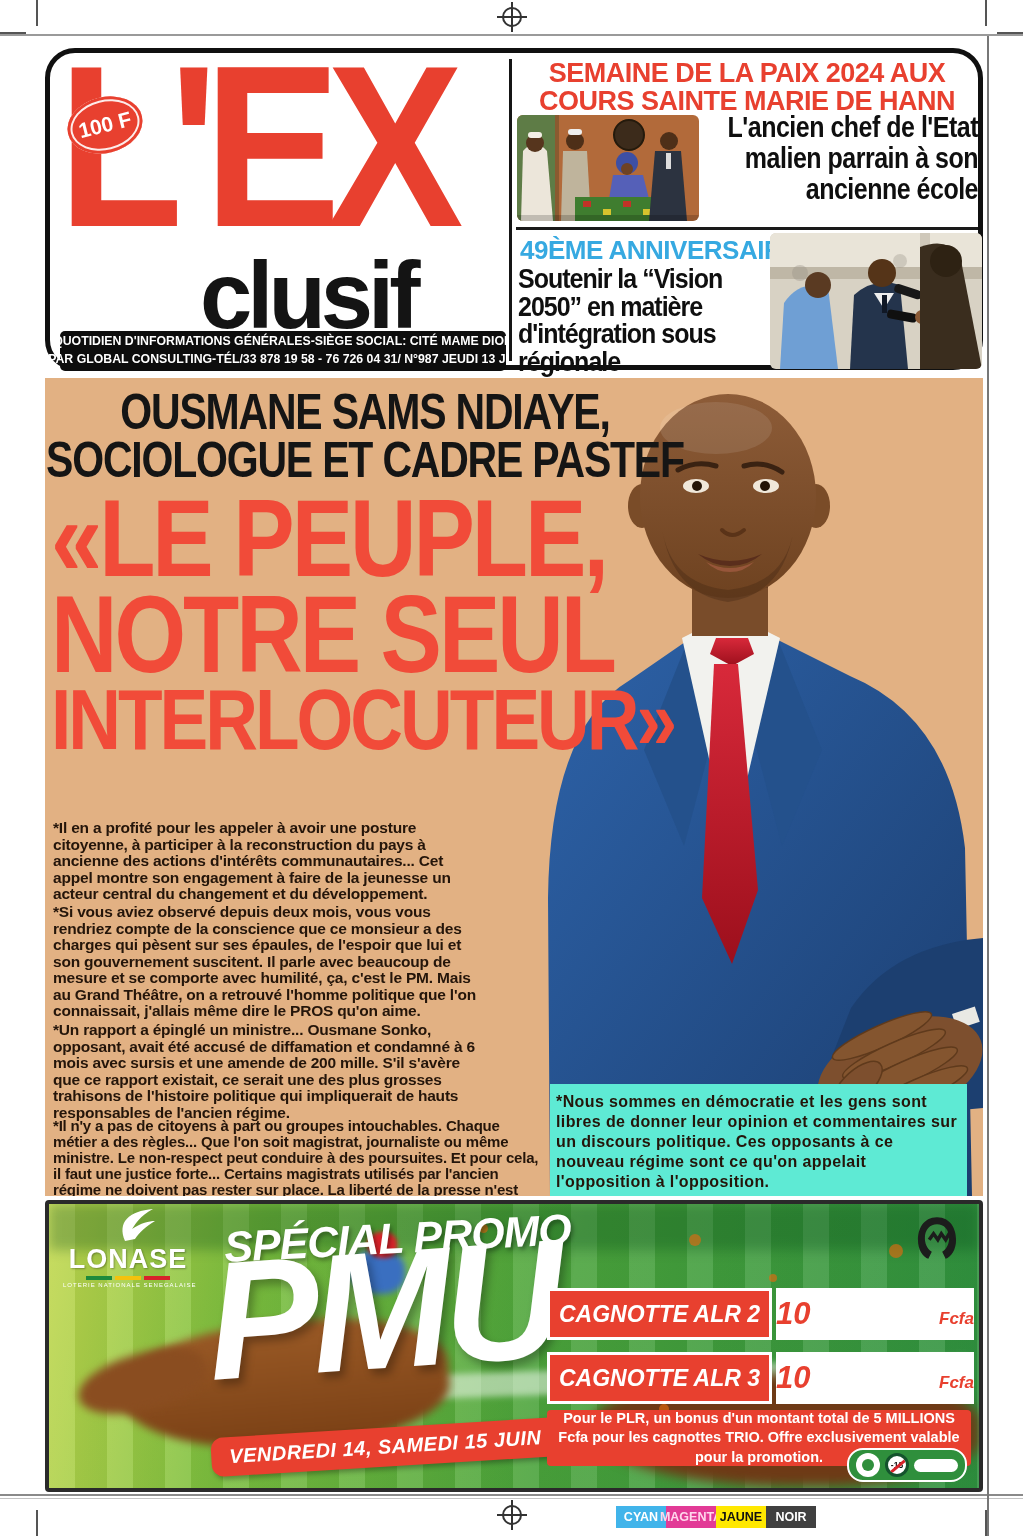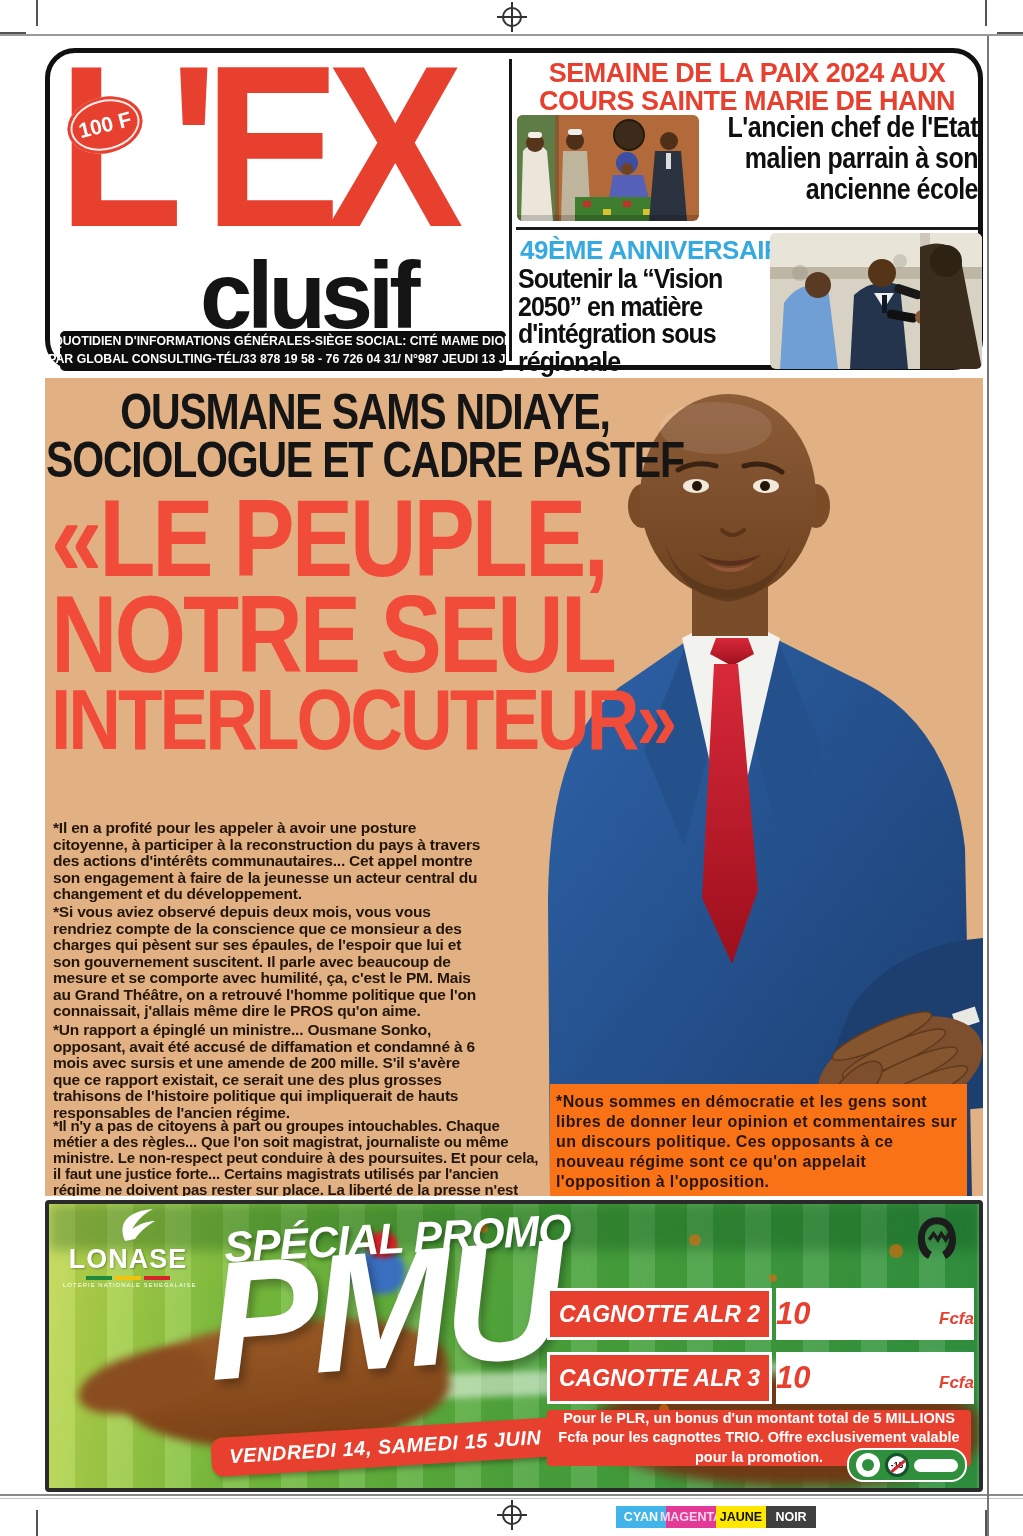--- a/index.html
+++ b/index.html
@@ -43,21 +43,21 @@
 
   
   .mainstory{position:absolute;left:45px;top:378px;width:938px;height:818px;background:#e2b183;overflow:hidden;}
   .man-photo{position:absolute;left:385px;top:0;width:553px;height:818px;}
   .main-kicker{position:absolute;left:0;width:640px;text-align:center;color:#151515;font-weight:900;
                font-size:41px;letter-spacing:-1.2px;line-height:1;transform:scaleY(1.22);transform-origin:top center;white-space:nowrap;}
   .quote{position:absolute;left:6px;color:#f14b39;font-weight:900;line-height:1;letter-spacing:-3px;
          transform:scaleY(1.18);transform-origin:top left;white-space:nowrap;}
   .bodypar{position:absolute;left:8px;width:430px;color:#24150a;font-weight:bold;
            font-size:15.5px;line-height:1.07;letter-spacing:-.2px;}
-  .sidebox{position:absolute;left:505px;top:706px;width:405px;background:#f97316;padding:8px 6px;
+  .sidebox{position:absolute;left:505px;top:706px;width:405px;background:#5eead4;padding:8px 6px;
            color:#24150a;font-weight:bold;font-size:16px;line-height:1.25;letter-spacing:.4px;}
 
   
   .ad{position:absolute;left:45px;top:1200px;width:930px;height:284px;border:4px solid #2a2a2a;border-radius:4px;
       overflow:hidden;background:linear-gradient(100deg,#c2d84e 0%,#7cbf3f 22%,#4aa33c 55%,#2f9140 100%);}
   .ad .streaks{position:absolute;inset:0;background:repeating-linear-gradient(90deg,rgba(255,255,255,.10) 0 26px,rgba(0,40,0,.06) 26px 58px);}
   .ad .topshade{position:absolute;left:0;top:0;width:100%;height:46px;background:rgba(0,70,20,.28);filter:blur(6px);}
   .horse{position:absolute;filter:blur(4px);border-radius:48% 42% 40% 52%;}
   .rail{position:absolute;left:350px;top:162px;width:570px;height:24px;background:rgba(255,255,255,.5);
         filter:blur(3px);transform:rotate(-2deg);}
@@ -256,21 +256,21 @@
       <ellipse cx="428" cy="706" rx="30" ry="14" fill="#7d4f2e" stroke="#5f3a1c" stroke-width="1.5" transform="rotate(-42 428 706)"></ellipse>
     </svg>
 
     <div class="main-kicker" style="top:10px;">OUSMANE SAMS NDIAYE,</div>
     <div class="main-kicker" style="top:58px;">SOCIOLOGUE ET CADRE PASTEF</div>
 
     <div class="quote" style="top:106px;font-size:92px;">«LE PEUPLE,</div>
     <div class="quote" style="top:202px;font-size:92px;">NOTRE SEUL</div>
     <div class="quote" style="top:298px;font-size:73px;">INTERLOCUTEUR»</div>
 
-    <div class="bodypar" style="top:442px;">*Il en a profité pour les appeler à avoir une posture citoyenne, à participer à la reconstruction du pays à travers des actions d'intérêts communautaires... Cet appel montre son engagement à faire de la jeunesse un acteur central du changement et du développement.</div>
+    <div class="bodypar" style="top:442px;">*Il en a profité pour les appeler à avoir une posture citoyenne, à participer à la reconstruction du pays à ancienne des actions d'intérêts communautaires... Cet appel montre son engagement à faire de la jeunesse un acteur central du changement et du développement.</div>
     <div class="bodypar" style="top:526px;">*Si vous aviez observé depuis deux mois, vous vous rendriez compte de la conscience que ce monsieur a des charges qui pèsent sur ses épaules, de l'espoir que lui et son gouvernement suscitent. Il parle avec beaucoup de mesure et se comporte avec humilité, ça, c'est le PM. Mais au Grand Théâtre, on a retrouvé l'homme politique que l'on connaissait, j'allais même dire le PROS qu'on aime.</div>
     <div class="bodypar" style="top:644px;">*Un rapport a épinglé un ministre... Ousmane Sonko, opposant, avait été accusé de diffamation et condamné à 6 mois avec sursis et une amende de 200 mille. S'il s'avère que ce rapport existait, ce serait une des plus grosses trahisons de l'histoire politique qui impliquerait de hauts responsables de l'ancien régime.</div>
     <div class="bodypar" style="top:740px;width:494px;font-size:15px;">*Il n'y a pas de citoyens à part ou groupes intouchables. Chaque métier a des règles... Que l'on soit magistrat, journaliste ou même ministre. Le non-respect peut conduire à des poursuites. Et pour cela, il faut une justice forte... Certains magistrats utilisés par l'ancien régime ne doivent pas rester sur place. La liberté de la presse n'est pas un passe-droit.</div>
 
     <div class="sidebox">*Nous sommes en démocratie et les gens sont libres de donner leur opinion et commentaires sur un discours politique. Ces opposants à ce nouveau régime sont ce qu'on appelait l'opposition à l'opposition.</div>
   </div>
 
   <div class="ad">
     <div class="streaks"></div>
     <div class="topshade"></div>

